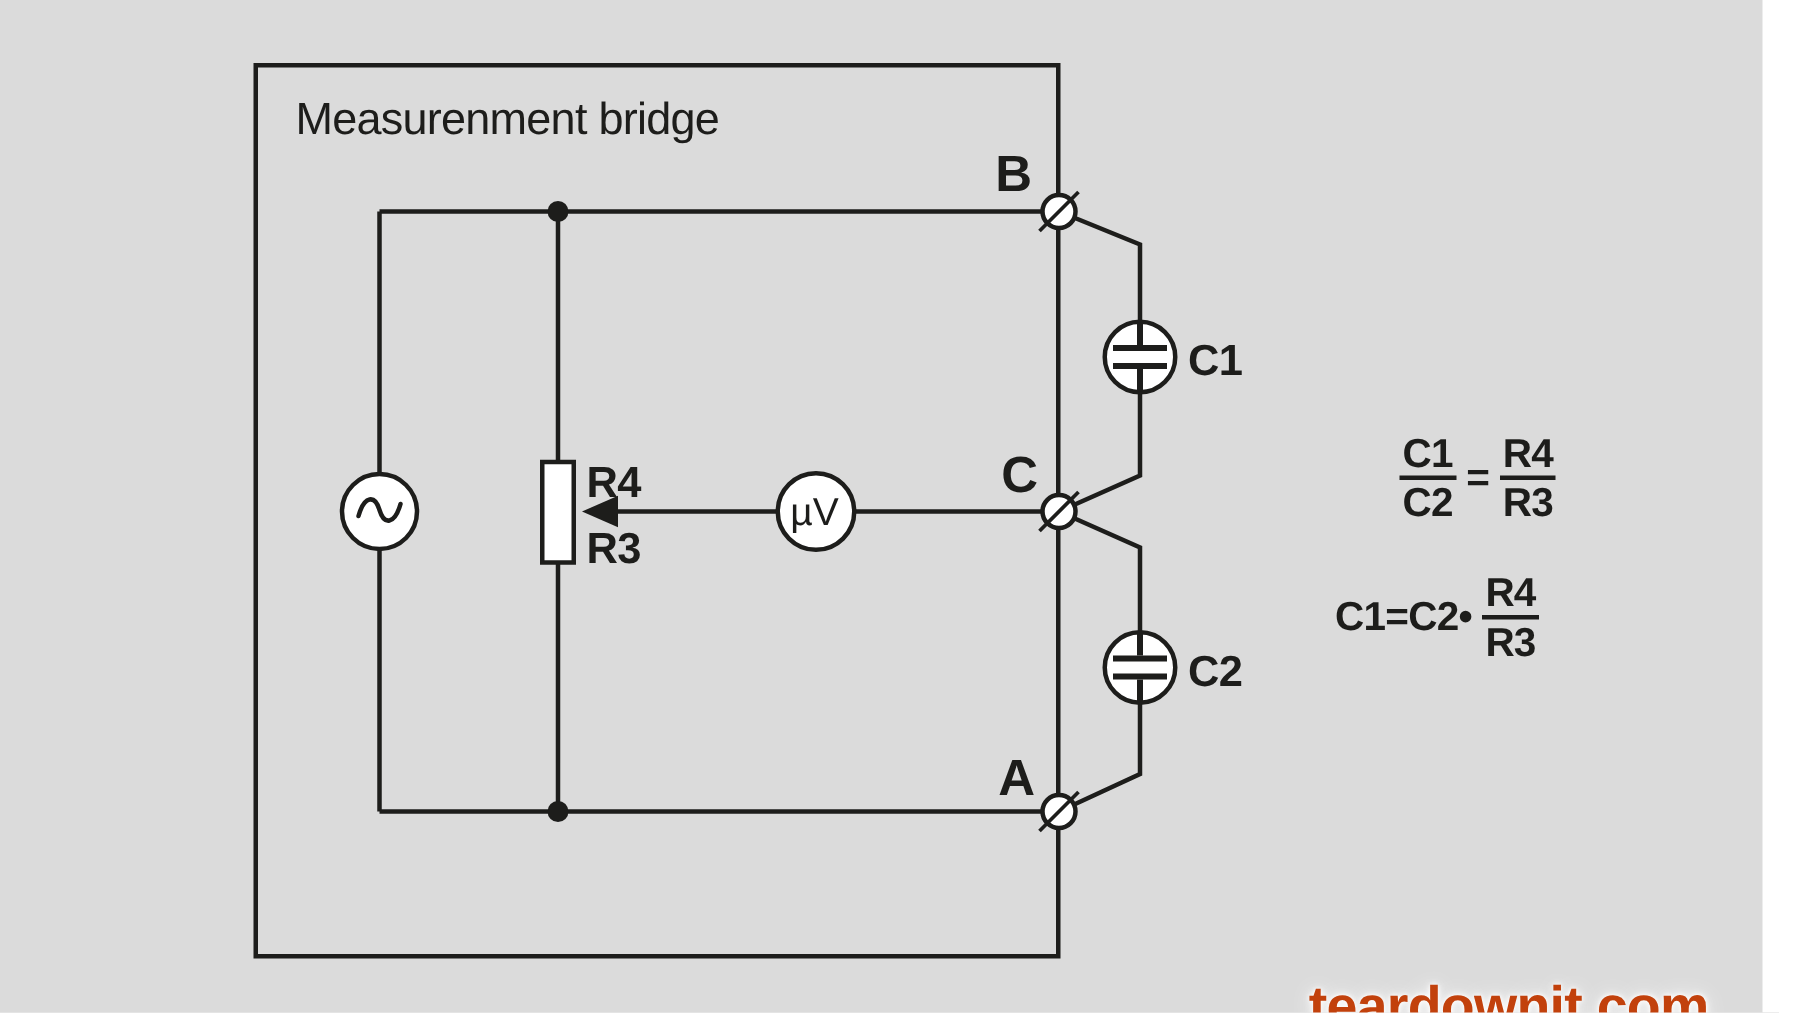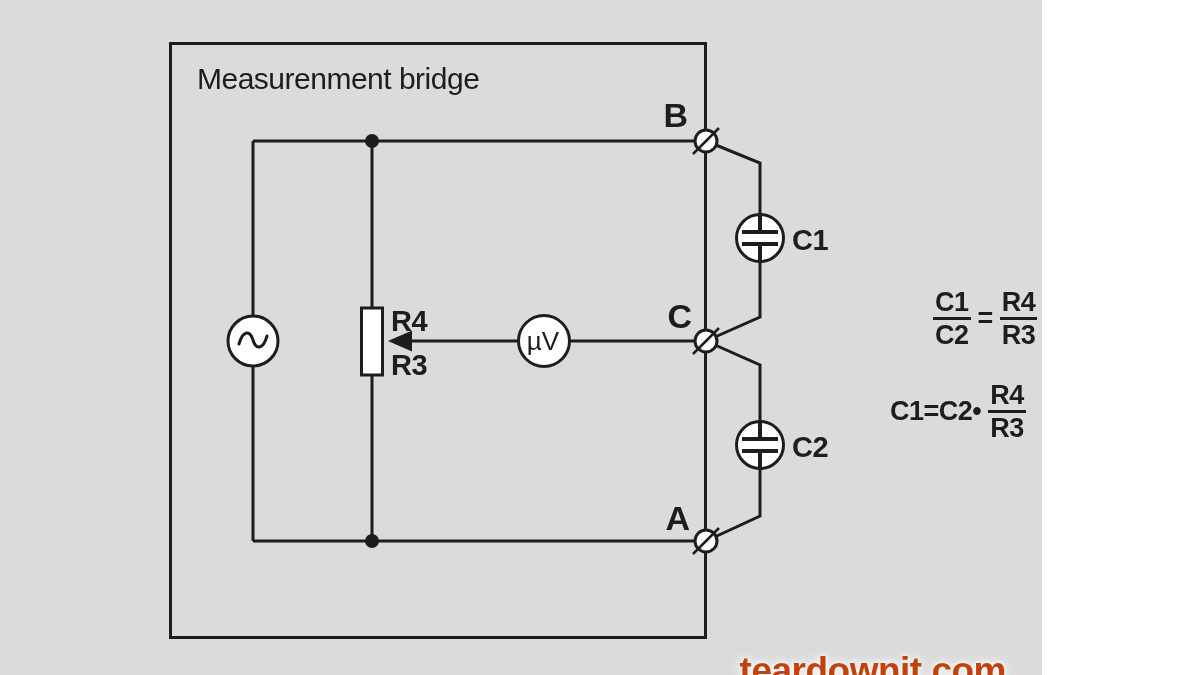--- a/index.html
+++ b/index.html
@@ -1,18 +1,18 @@
 <!DOCTYPE html>
 <html><head>
 <meta charset="utf-8">
 <style>
   html, body { margin: 0; padding: 0; }
   .stage {
     position: relative;
-    width: 1042px;
+    width: 1175px;
     height: 675px;
     background: #dbdbdb;
     overflow: hidden;
     font-family: "Liberation Sans", sans-serif;
     color: #1d1d1b;
   }
   .stage svg { position: absolute; left: 0; top: 0; }
 
   .svg-title {
     font-family: "Liberation Sans", sans-serif;

